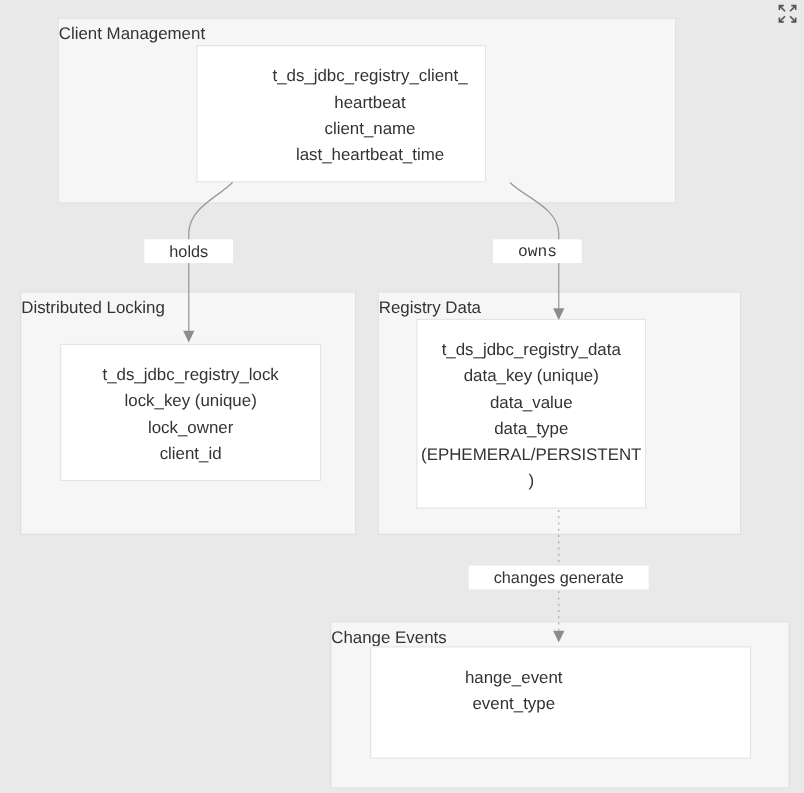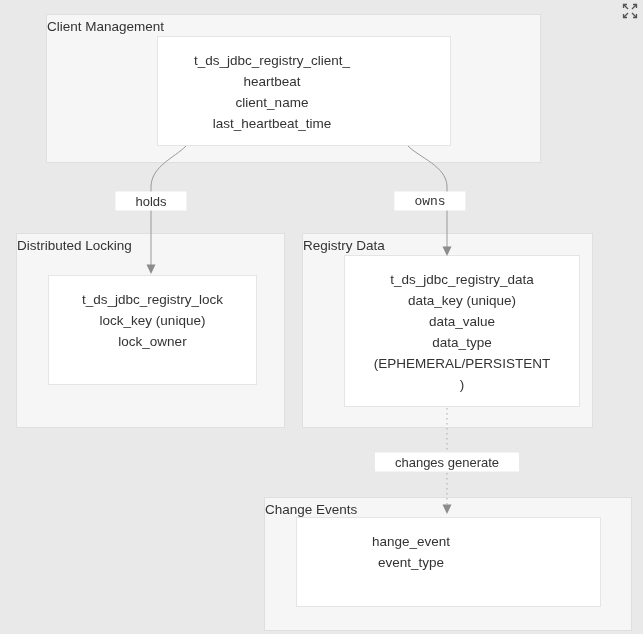--- a/index.html
+++ b/index.html
@@ -87,38 +87,39 @@
 </div>
 
 <div class="cluster z2" style="left:302px;top:233px;width:291px;height:195px;">
   <div class="cluster-title">Registry Data</div>
 </div>
 
 <div class="cluster z2" style="left:264px;top:497px;width:368px;height:134px;">
   <div class="cluster-title">Change Events</div>
 </div>
 
-<div class="node z3" style="left:157px;top:36px;width:294px;height:110px;">
+<div class="node z3" style="left:157px;top:36px;width:232px;height:110px;padding-left:24px;">
   <div class="node-lines anchored">
     <div>t_ds_jdbc_registry_client_</div>
     <div>heartbeat</div>
     <div>client_name</div>
     <div>last_heartbeat_time</div>
   </div>
 </div>
 
 <div class="node z3" style="left:48px;top:275px;width:209px;height:110px;">
   <div class="node-lines">
     <div>t_ds_jdbc_registry_lock</div>
     <div>lock_key (unique)</div>
     <div>lock_owner</div>
+    <div>client_id</div>
   </div>
 </div>
 
-<div class="node z3" style="left:344px;top:255px;width:236px;height:152px;">
+<div class="node z3" style="left:333px;top:255px;width:184px;height:152px;">
   <div class="node-lines">
     <div>t_ds_jdbc_registry_data</div>
     <div>data_key (unique)</div>
     <div>data_value</div>
     <div>data_type</div>
     <div>(EPHEMERAL/PERSISTENT</div>
     <div>)</div>
   </div>
 </div>
 

